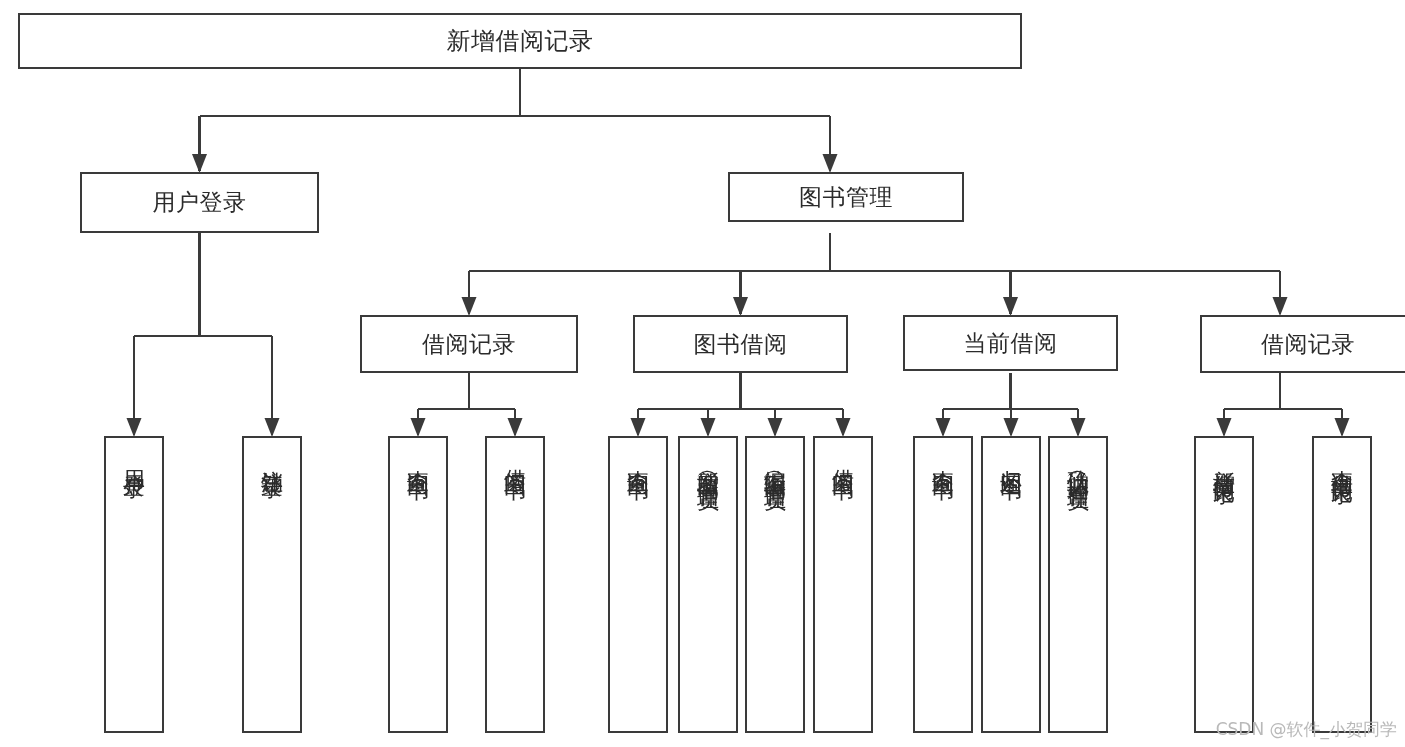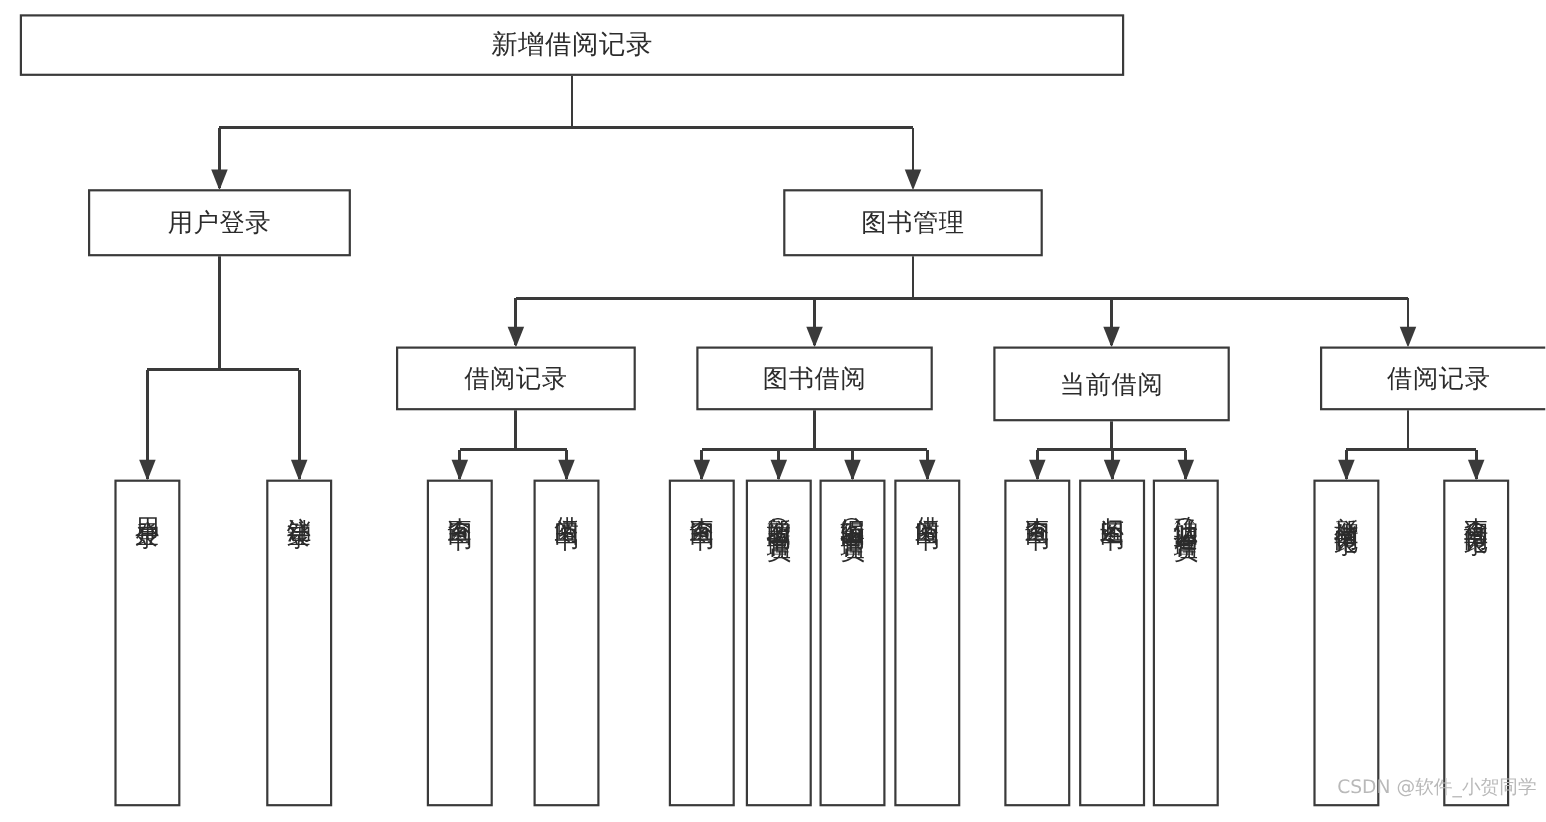--- a/index.html
+++ b/index.html
@@ -55,21 +55,21 @@
     writing-mode: vertical-rl;
     text-orientation: upright;
     font-size: 22px;
     letter-spacing: 3px;
     line-height: 1;
     white-space: pre;
   }
   .watermark {
     position: absolute;
     right: 8px;
-    bottom: 20px;
+    bottom: 6px;
     font-size: 17px;
     color: #b9b9b9;
     z-index: 5;
     white-space: nowrap;
     font-family: "DejaVu Sans", sans-serif;
   }
 </style>
 </head>
 <body>
 
@@ -128,30 +128,30 @@
       <line x1="1342" y1="409" x2="1342" y2="435" stroke="#3a3a3a" stroke-width="2.6" shape-rendering="crispEdges"></line>
       <polygon points="1334.5,418 1349.5,418 1342,437" fill="#3a3a3a"></polygon>
     </svg>
   <div id="nodes-layer">
       <div class="node horiz root" style="left: 18px; top: 13px; width: 1004px; height: 56px;">
         <div class="label">新增借阅记录</div>
       </div>
       <div class="node horiz" style="left: 80px; top: 172px; width: 239px; height: 61px;">
         <div class="label">用户登录</div>
       </div>
-      <div class="node horiz" style="left: 712px; top: 172px; width: 236px; height: 61px;">
+      <div class="node horiz" style="left: 728px; top: 172px; width: 236px; height: 50px;">
         <div class="label">图书管理</div>
       </div>
       <div class="node horiz" style="left: 360px; top: 315px; width: 218px; height: 58px;">
         <div class="label">借阅记录</div>
       </div>
       <div class="node horiz" style="left: 633px; top: 315px; width: 215px; height: 58px;">
         <div class="label">图书借阅</div>
       </div>
-      <div class="node horiz" style="left: 903px; top: 315px; width: 215px; height: 68px;">
+      <div class="node horiz" style="left: 903px; top: 315px; width: 215px; height: 56px;">
         <div class="label">当前借阅</div>
       </div>
       <div class="node horiz" style="left: 1200px; top: 315px; width: 216px; height: 58px;">
         <div class="label">借阅记录</div>
       </div>
       <div class="node vert" style="left: 104px; top: 436px; width: 60px; height: 297px;">
         <div class="label">用户登录</div>
       </div>
       <div class="node vert" style="left: 242px; top: 436px; width: 60px; height: 297px;">
         <div class="label">注销登录</div>

